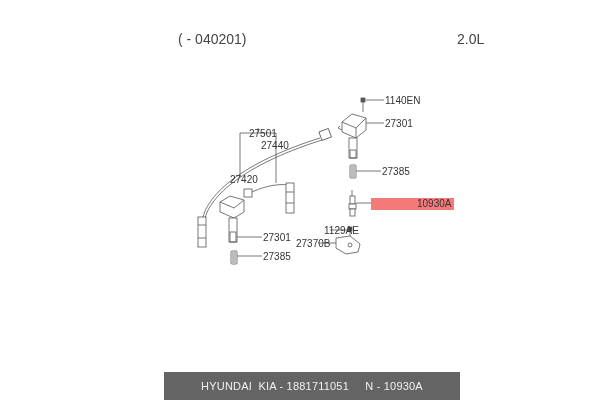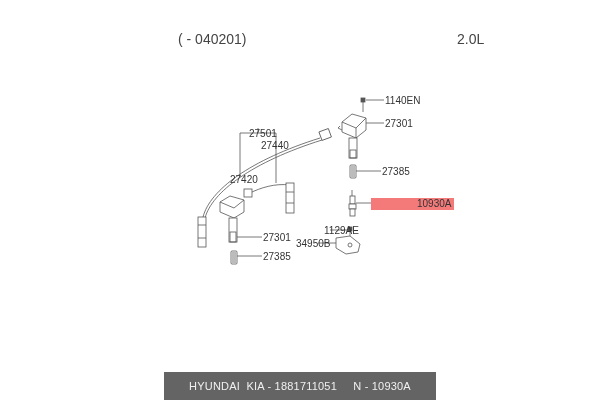--- a/index.html
+++ b/index.html
@@ -2,21 +2,21 @@
 <html><head>
 <meta charset="utf-8">
 <style>
   html, body { margin:0; padding:0; }
   body { width:600px; height:400px; background:#ffffff; position:relative; overflow:hidden;
          font-family:"Liberation Sans", sans-serif; color:#333; }
   .hdr { position:absolute; top:31px; font-size:14px; color:#444;text-align:right; }
   .lbl { position:absolute; font-size:10px; color:#333; white-space:nowrap; line-height:10px; }
   .hl { background:#f47a7a; padding:1px 3px; }
   svg.diagram { position:absolute; left:0; top:0; }
-  .footer { position:absolute; left:164px; top:372px; width:272px; height:28px; background:#646464;
+  .footer { position:absolute; left:164px; top:372px; width:296px; height:28px; background:#646464;
             color:#f0f0f0; font-size:11px; display:flex; align-items:center; justify-content:center;
             letter-spacing:0.2px; white-space:pre; }
 </style>
 </head>
 <body>
 
 <div class="hdr" style="left:178px;">( - 040201)</div>
 <div class="hdr" style="left:409px;margin-left:48px;">2.0L</div>
 
 <svg class="diagram" width="600" height="400" viewBox="0 0 600 400">
@@ -101,20 +101,20 @@
       <line x1="237" y1="256" x2="262" y2="256"></line>
     </g>
   </g>
 </svg>
 
 <div class="lbl" style="left:385px;top:96px;">1140EN</div>
 <div class="lbl" style="left:385px;top:119px;">27301</div>
 <div class="lbl" style="left:382px;top:167px;">27385</div>
 <div class="lbl hl" style="left:371px;top:198px;padding-left:46px;">10930A</div>
 <div class="lbl" style="left:304px;top:226px;margin-left:20px;">1129AE</div>
-<div class="lbl" style="left:296px;top:239px;">34950B</div>
+<div class="lbl" style="left:296px;top:239px;">27370B</div>
 <div class="lbl" style="left:249px;top:121px;margin-top:8px;">27501</div>
 <div class="lbl" style="left:230px;top:151px;margin-top:24px;">27420</div>
 <div class="lbl" style="left:261px;top:141px;text-align:center;">27440</div>
 <div class="lbl" style="left:263px;top:233px;">27301</div>
 <div class="lbl" style="left:263px;top:252px;">27385</div>
 
 <div class="footer">HYUNDAI  KIA - 1881711051     N - 10930A</div>
 
 </body></html>

